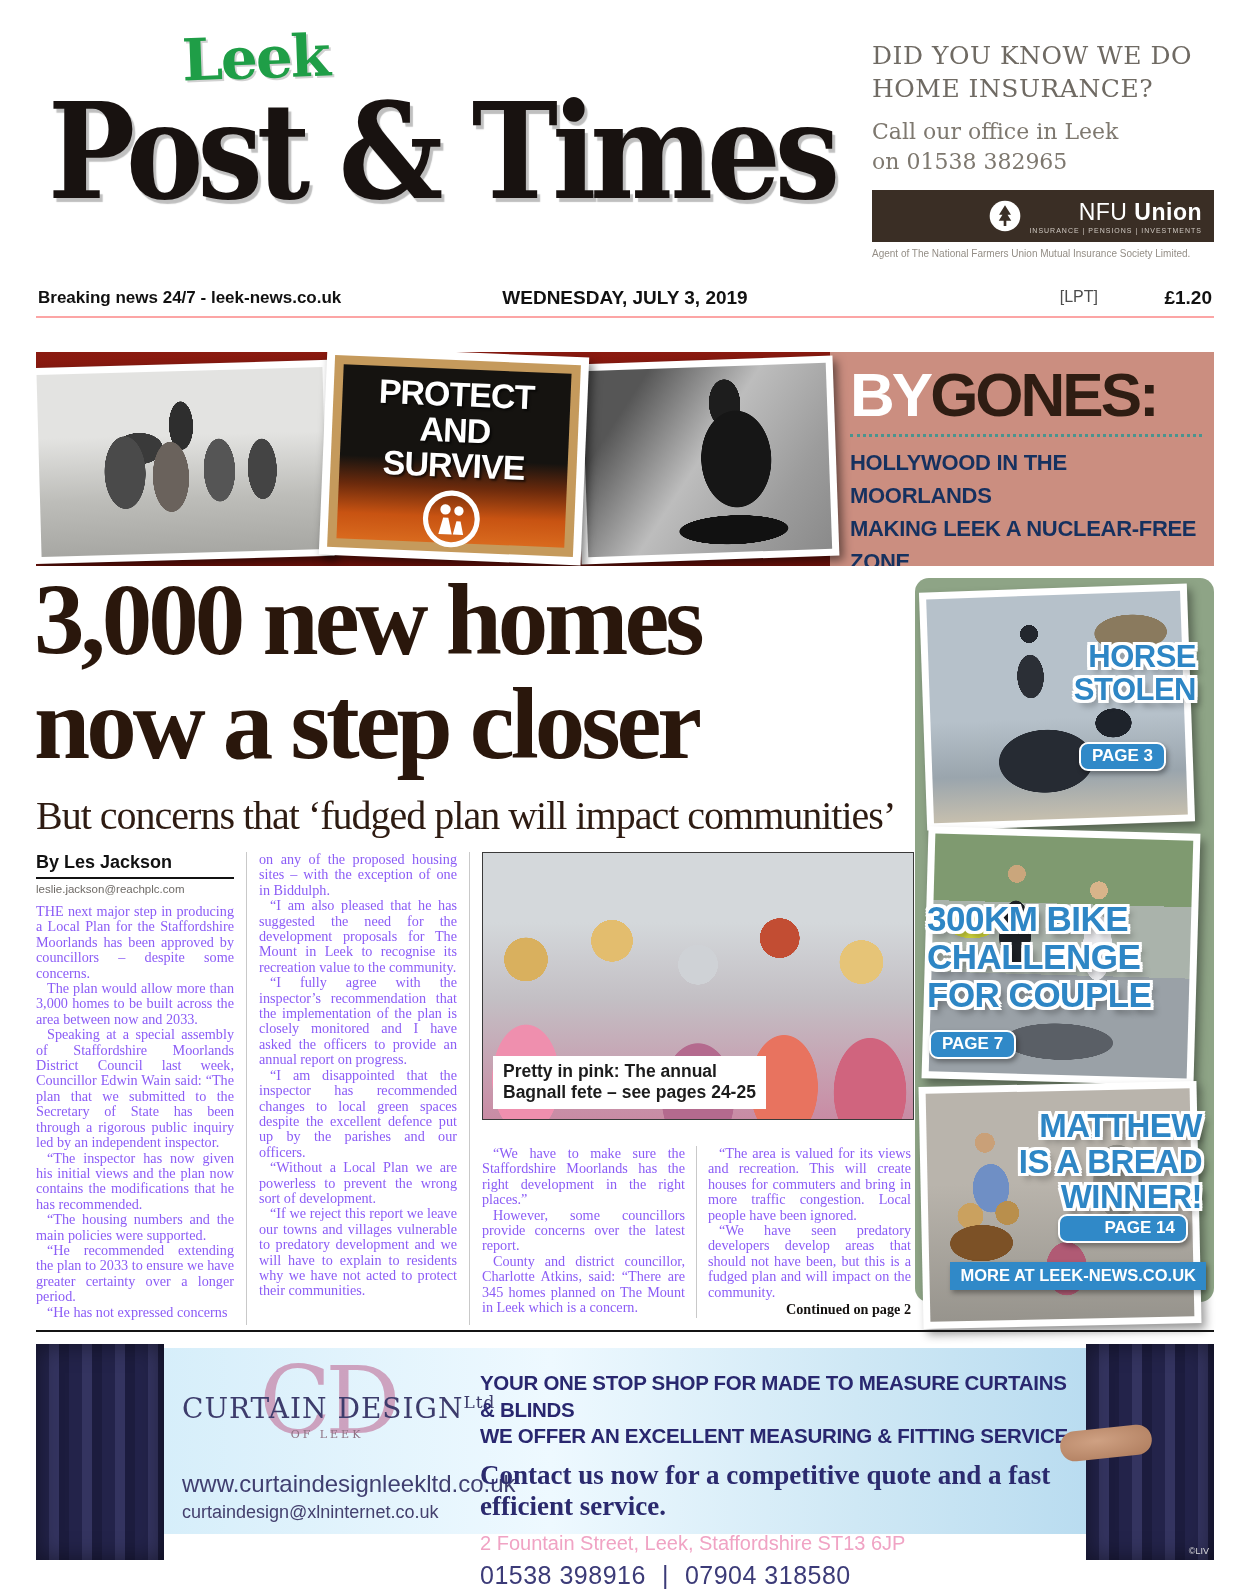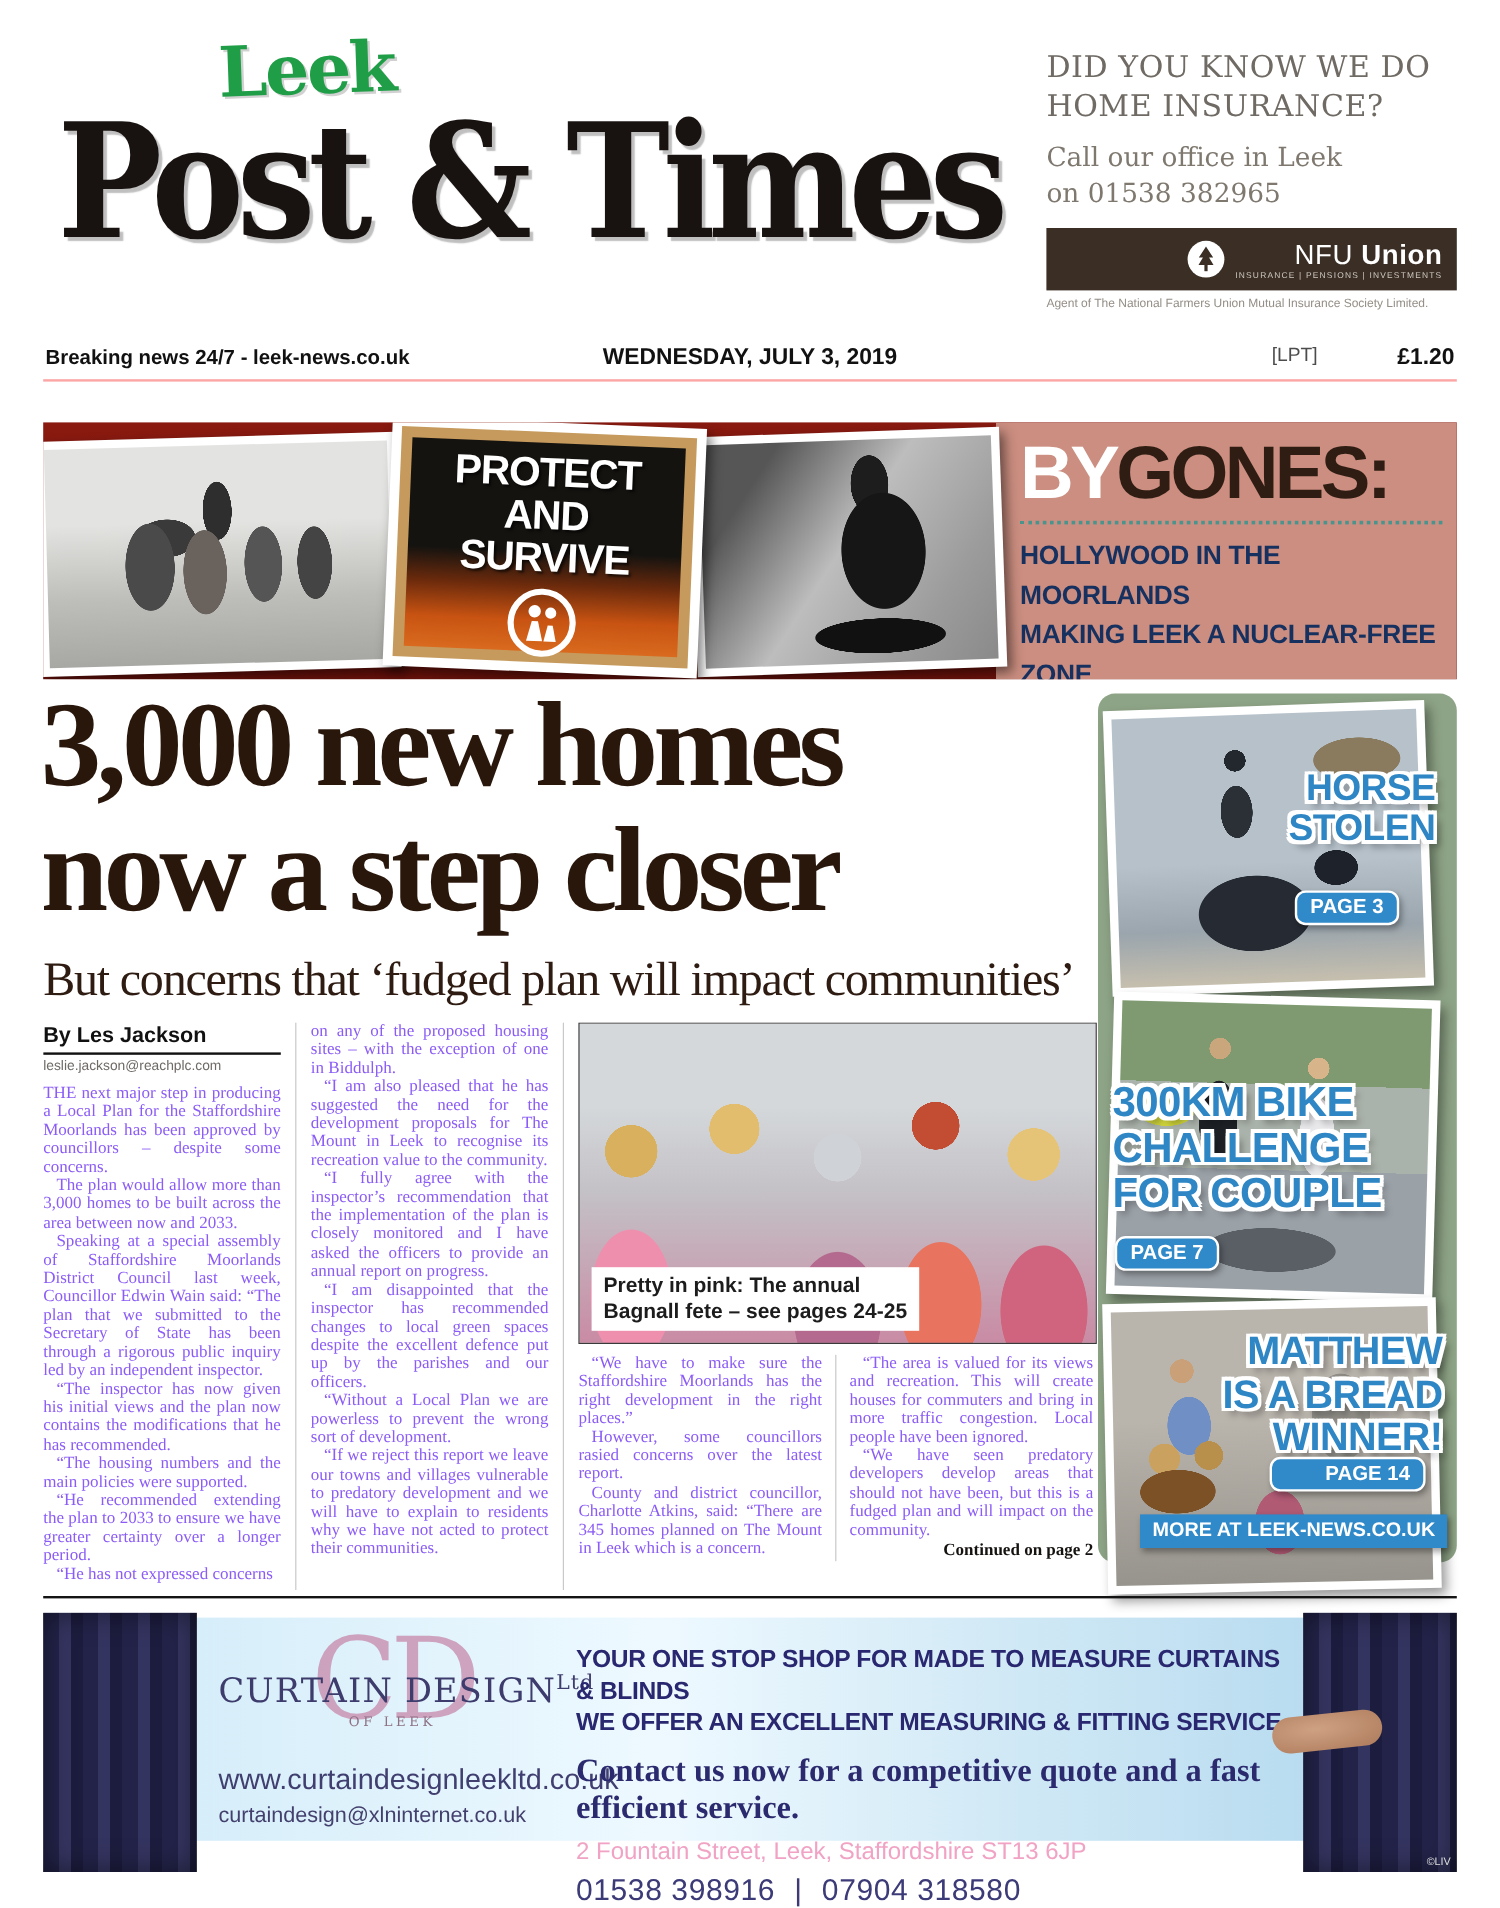--- a/index.html
+++ b/index.html
@@ -80,21 +80,21 @@
       radial-gradient(circle 21px at 30% 33%, #e3bd6e 0 99%, transparent 100%),
       radial-gradient(circle 20px at 50% 42%, #cfd2d6 0 99%, transparent 100%),
       radial-gradient(circle 20px at 69% 32%, #c24d33 0 99%, transparent 100%),
       radial-gradient(circle 22px at 88% 41%, #e6c477 0 99%, transparent 100%),
       radial-gradient(ellipse 56px 90px at 10% 85%, #ef8fae 0 60%, transparent 61%),
       radial-gradient(ellipse 60px 90px at 50% 92%, #b46a8e 0 60%, transparent 61%),
       radial-gradient(ellipse 56px 86px at 70% 88%, #e8735f 0 60%, transparent 61%),
       radial-gradient(ellipse 60px 90px at 90% 90%, #d0647e 0 60%, transparent 61%),
       linear-gradient(180deg,#d4d8db 0 26%,#c3bfc4 55%,#c98ba4 100%); }
   .caption { position:absolute; left:10px; bottom:10px; background:#fff; padding:5px 10px 6px; font-size:17.5px; font-weight:bold; color:#1c1c1c; line-height:1.2; }
-  .c34-txt { display:flex; margin-top:9px; }
+  .c34-txt { display:flex; margin-top:26px; }
   .c3, .c4 { width:203px; flex:0 0 auto; }
   .c34-txt .colsep { margin:0 11px; }
   .continued { font-weight:bold; text-align:right; font-family:"Liberation Serif", serif; font-size:14.2px; color:#151210; margin-top:1px; }
 
   
   .sidebar { position:absolute; left:915px; top:578px; width:299px; height:724px; background:#8ea486; border-radius:14px; }
   .card { position:absolute; background:#fff; padding:7px; box-shadow:4px 6px 10px rgba(0,0,0,.4); }
   .card .img { width:100%; height:100%; }
   .card-horse { left:8px; top:10px; width:268px; height:238px; transform:rotate(-2deg); }
   .card-horse .img { background:
@@ -259,21 +259,21 @@
     <div class="c34">
       <div class="mainphoto">
         <div class="caption">
           <div>Pretty in pink: The annual</div>
           <div>Bagnall fete – see pages 24-25</div>
         </div>
       </div>
       <div class="c34-txt">
         <div class="c3">
           <p class="ind">“We have to make sure the Staffordshire Moorlands has the right development in the right places.”</p>
-          <p class="ind">However, some councillors rasied concerns over the latest report.</p>
+          <p class="ind">However, some councillors provide concerns over the latest report.</p>
           <p class="ind">County and district councillor, Charlotte Atkins, said: “There are 345 homes planned on The Mount in Leek which is a concern.</p>
         </div>
         <div class="colsep"></div>
         <div class="c4">
           <p class="ind">“The area is valued for its views and recreation. This will create houses for commuters and bring in more traffic congestion. Local people have been ignored.</p>
           <p class="ind">“We have seen predatory developers develop areas that should not have been, but this is a fudged plan and will impact on the community.</p>
           <div class="continued">Continued on page 2</div>
         </div>
       </div>
     </div>

